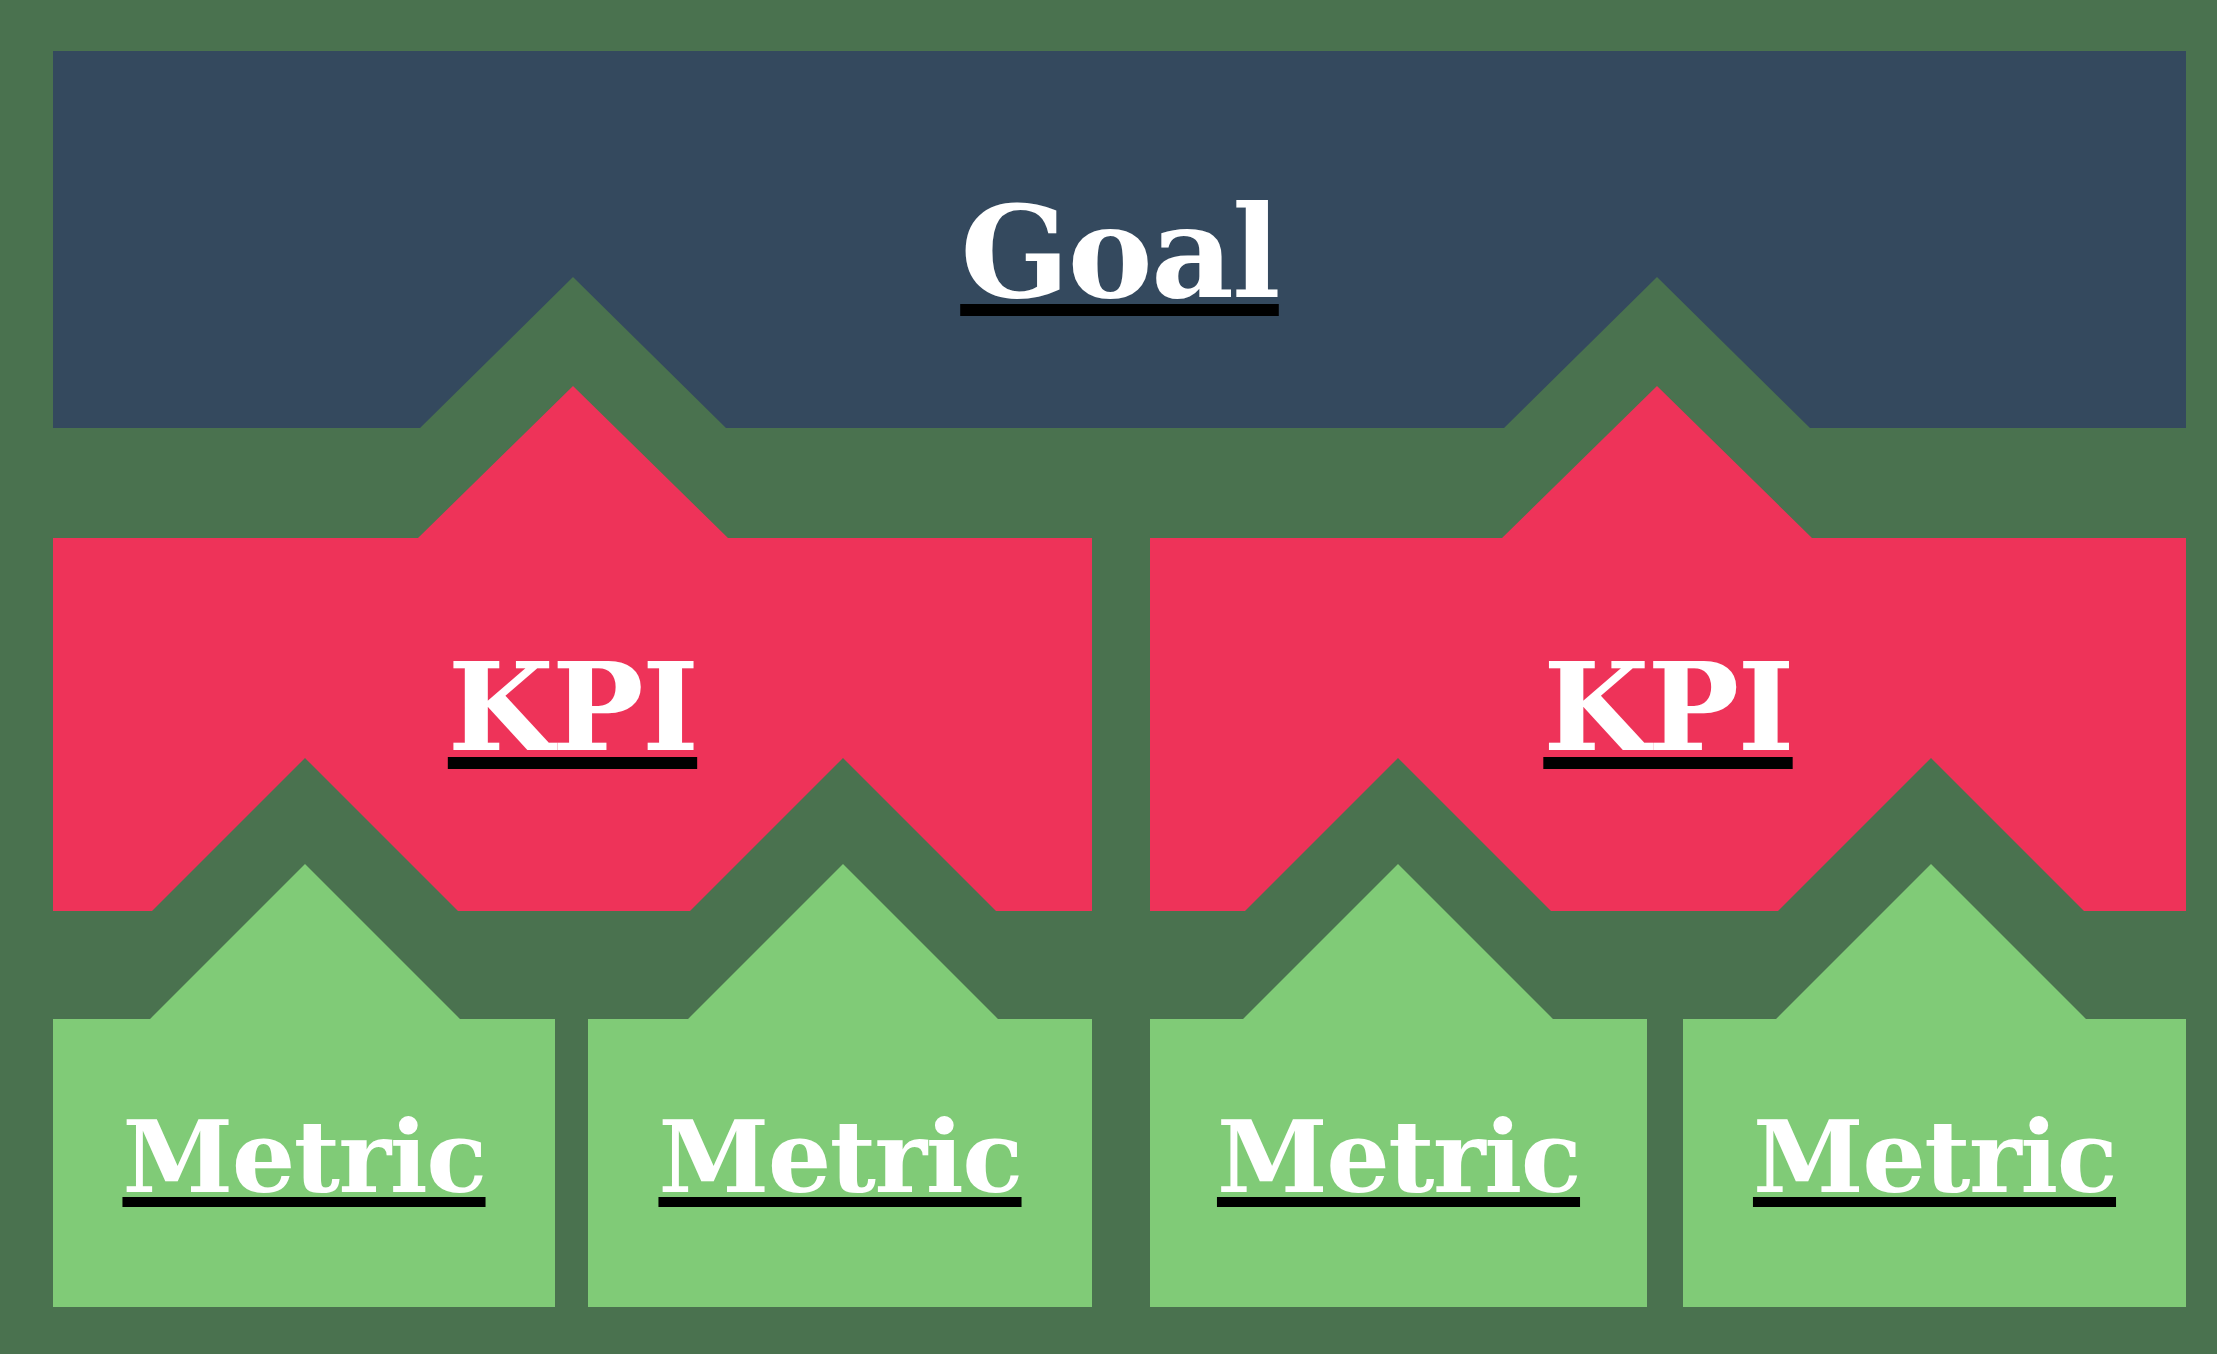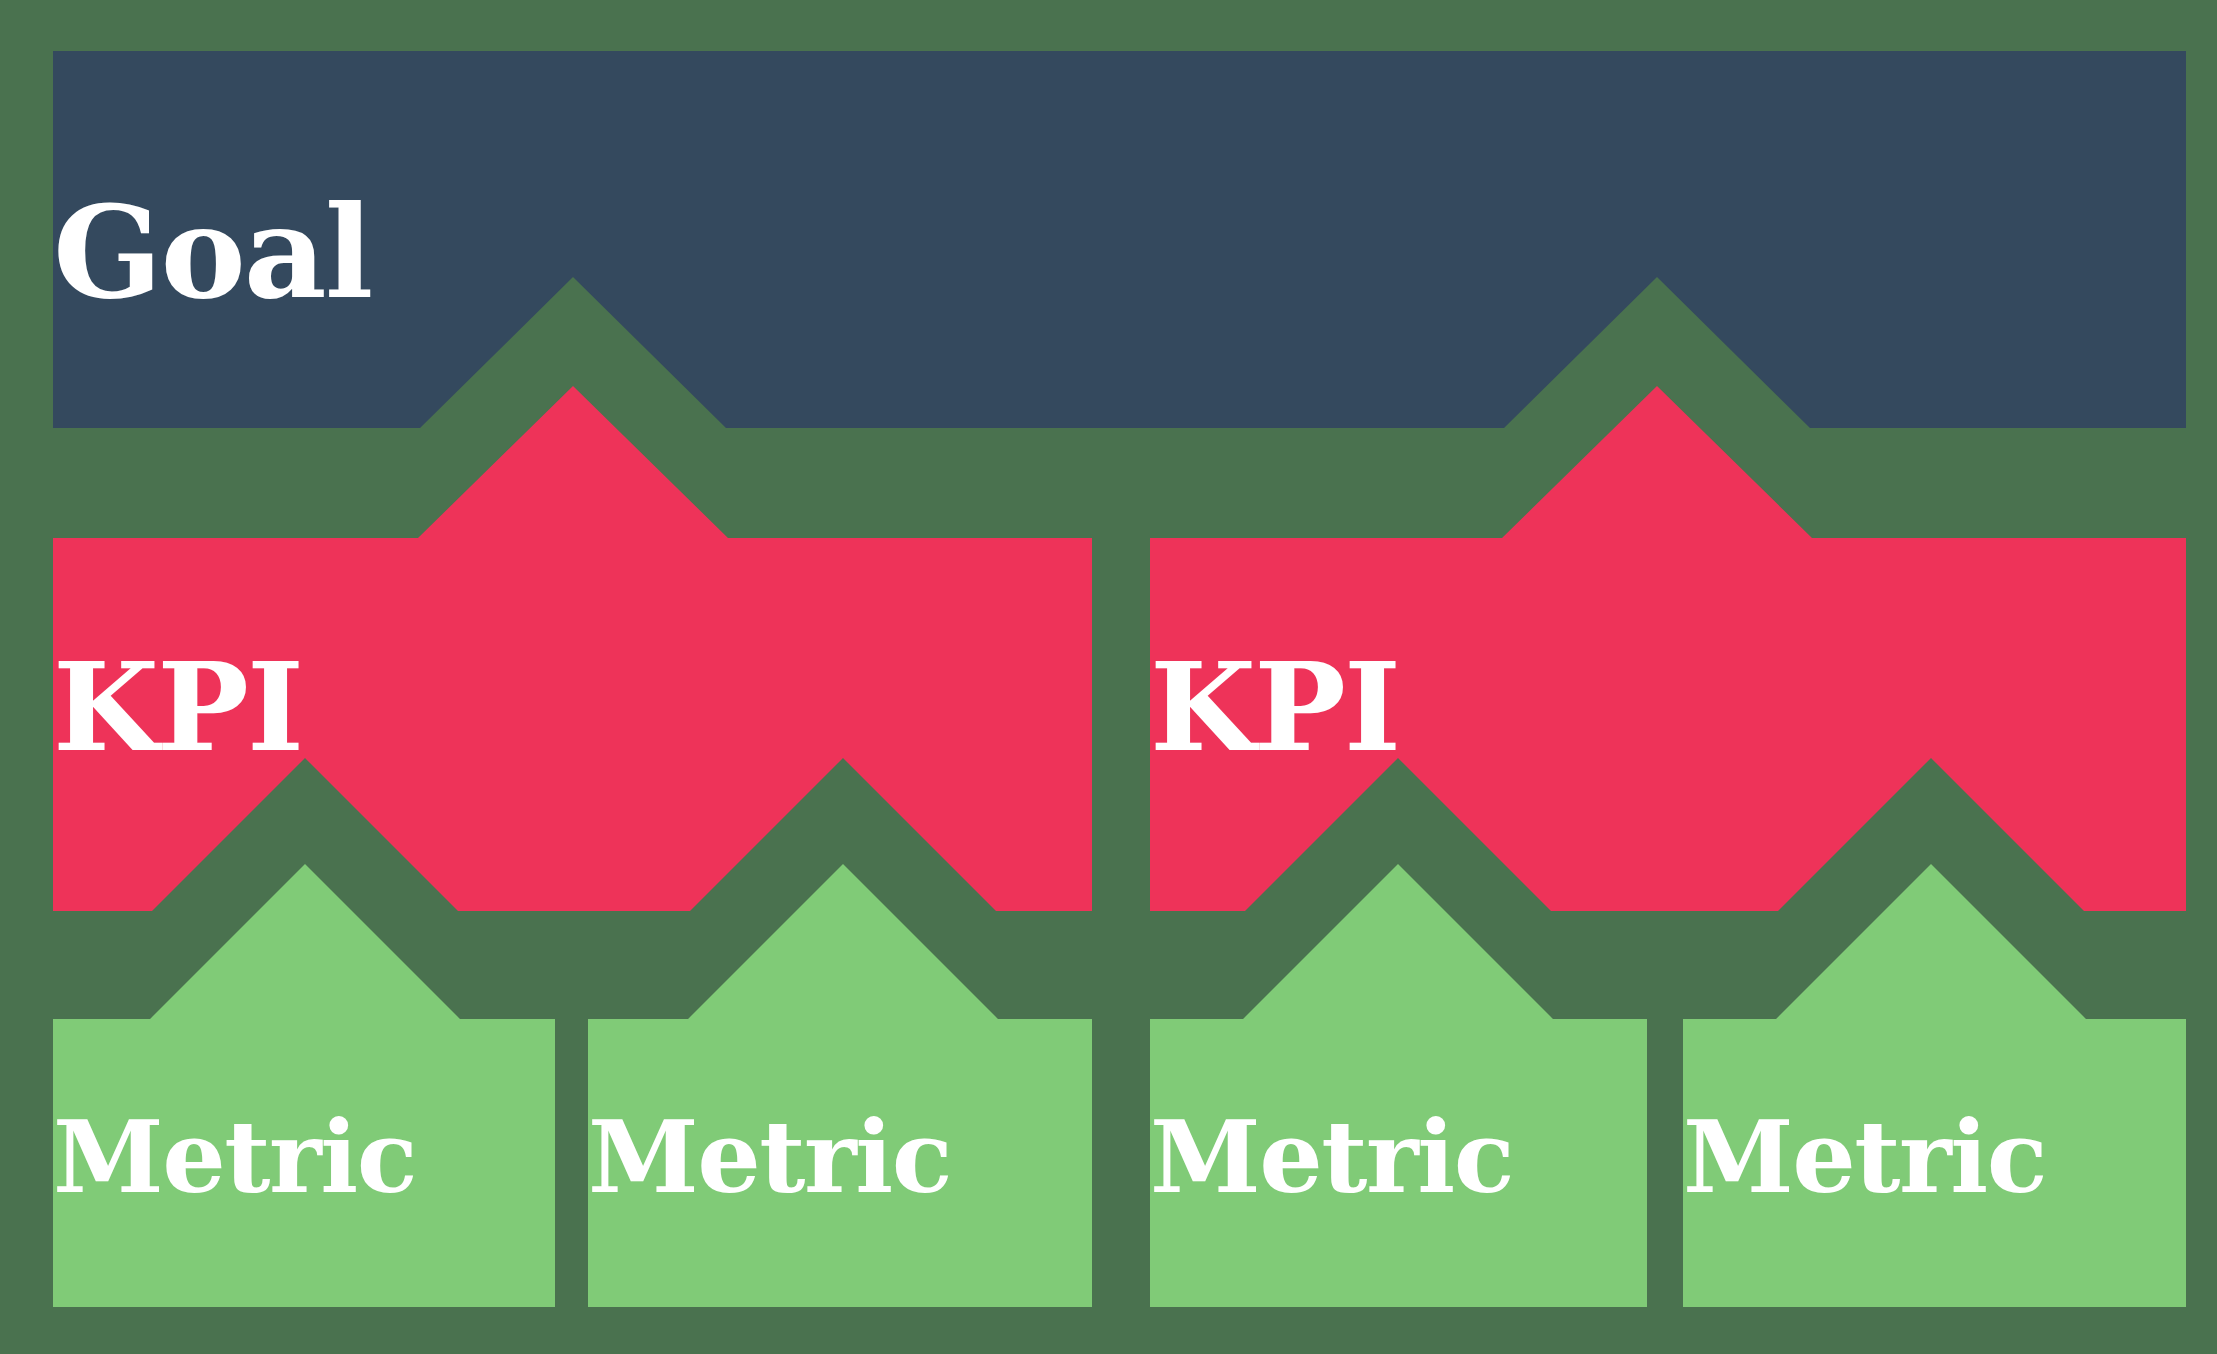--- a/index.html
+++ b/index.html
@@ -15,21 +15,23 @@
     position: absolute;
     left: 0; top: 0;
     width: 2217px;
     height: 1354px;
     display: block;
   }
   .label-box {
     position: absolute;
     display: flex;
     align-items: center;
+    justify-content: center;
     pointer-events: none;
+    text-decoration: underline;
   }
   .label-text {
     color: #FFFFFF;
     font-weight: 700;
     line-height: 1;
     letter-spacing: -0.015em;
     white-space: nowrap;
   }
   .goal-box   { left: 53px;   top: 51px;   width: 2133px; height: 377px; }
   .goal-box .label-text   { font-size: 128px; transform: translateY(12px); }

